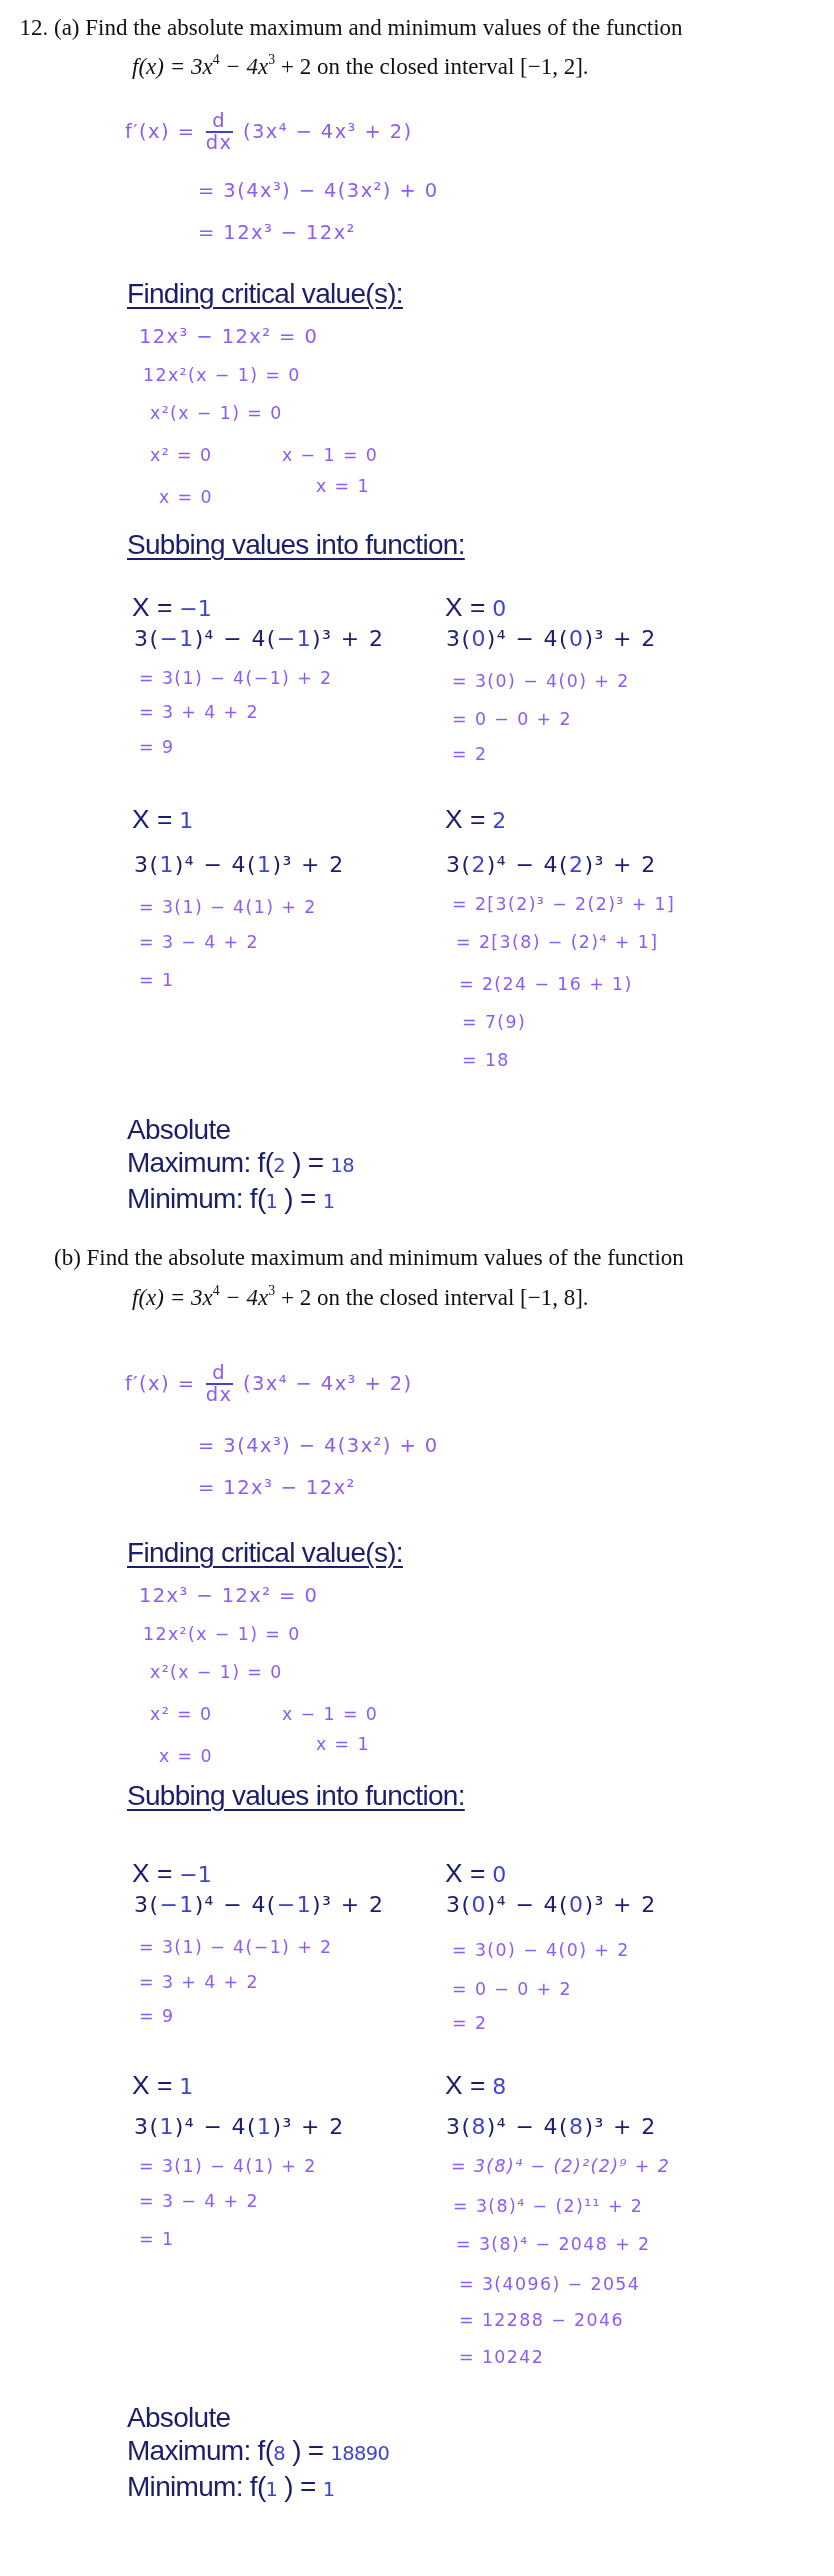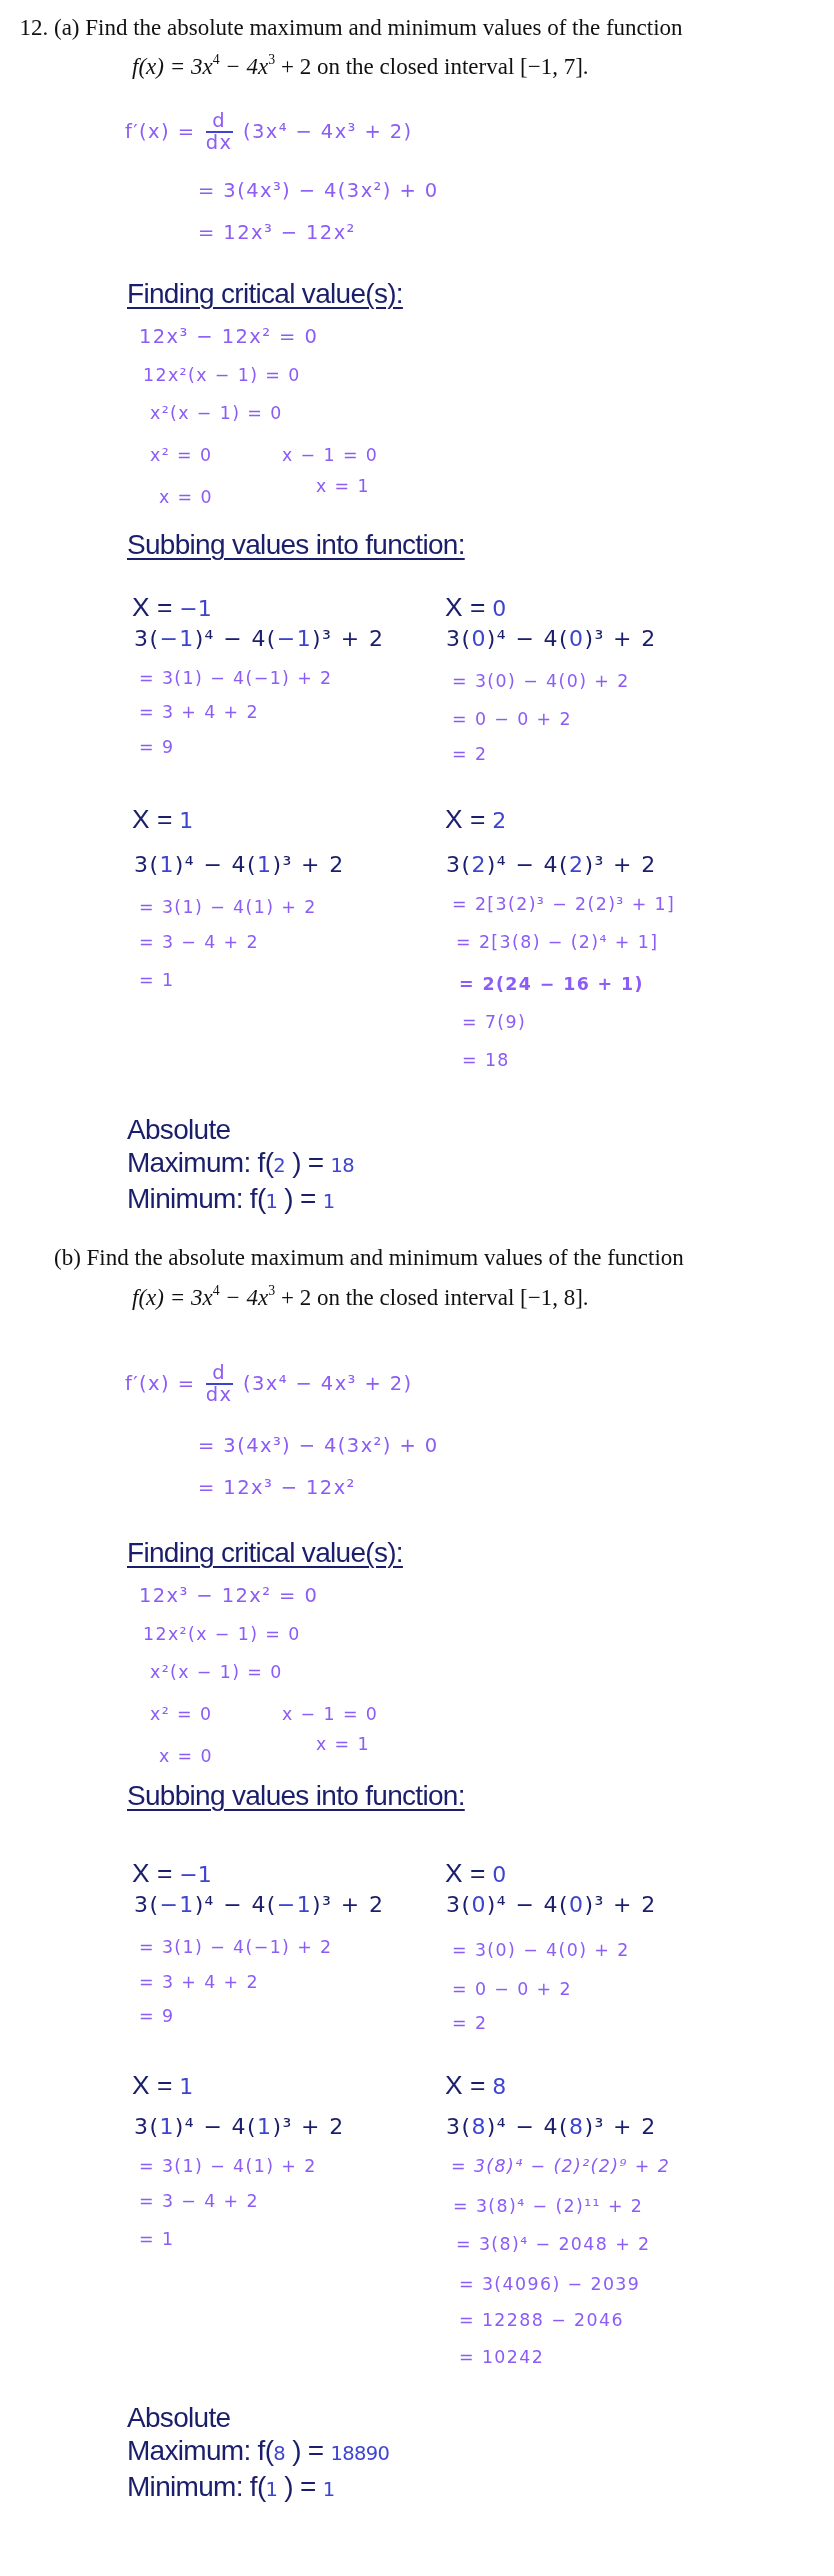--- a/index.html
+++ b/index.html
@@ -24,21 +24,21 @@
 </head>
 <body>
 
 <div>
   <div class="abs serif" style="left:19.5px; top:15.3px;">
     <span>12.</span>
     <span>(a)</span>
     <span>Find the absolute maximum and minimum values of the function</span>
   </div>
   <div class="abs serif" style="left:132px; top:54px;">
-    <i>f(x) = 3x</i><sup>4</sup><i> − 4x</i><sup>3</sup><span> + 2</span><span> on the closed interval [−1, 7].</span>
+    <i>f(x) = 3x</i><sup>4</sup><i> − 4x</i><sup>3</sup><span> + 2</span><span> on the closed interval [−1, 2].</span>
   </div>
 
   <div class="abs ink" style="left:125px; top:111px;">
     <span>f′(x) =</span>
     <span class="frac"><span class="num">d</span><span>dx</span></span>
     <span>(3x⁴ − 4x³ + 2)</span>
   </div>
   <div class="abs ink" style="left:198px; top:179px;">= 3(4x³) − 4(3x²) + 0</div>
   <div class="abs ink" style="left:198px; top:221px;">= 12x³ − 12x²</div>
 
@@ -68,21 +68,21 @@
   <div class="abs xlabel" style="left:132px; top:796px;"><span>X =</span><span class="fill">1</span></div>
   <div class="abs navy" style="left:134px; top:852px;"><span>3(</span><span class="fill">1</span><span>)⁴ − 4(</span><span class="fill">1</span><span>)³ + 2</span></div>
   <div class="abs ink sm" style="left:139px; top:897px;">= 3(1) − 4(1) + 2</div>
   <div class="abs ink sm" style="left:139px; top:932px;">= 3 − 4 + 2</div>
   <div class="abs ink sm" style="left:139px; top:970px;">= 1</div>
 
   <div class="abs xlabel" style="left:445px; top:796px;"><span>X =</span><span class="fill">2</span></div>
   <div class="abs navy" style="left:446px; top:852px;"><span>3(</span><span class="fill">2</span><span>)⁴ − 4(</span><span class="fill">2</span><span>)³ + 2</span></div>
   <div class="abs ink sm" style="left:452px; top:894px;">= 2[3(2)³ − 2(2)³ + 1]</div>
   <div class="abs ink sm" style="left:456px; top:932px;">= 2[3(8) − (2)⁴ + 1]</div>
-  <div class="abs ink sm" style="left:459px; top:974px;font-weight:bold;">= 2(24 − 16 + 1)</div>
+  <div class="abs ink sm" style="left:459px; top:974px;">= 2(24 − 16 + 1)</div>
   <div class="abs ink sm" style="left:462px; top:1012px;">= 7(9)</div>
   <div class="abs ink sm" style="left:462px; top:1050px;">= 18</div>
 
   <div class="abs ans" style="left:127px; top:1113px;">
     <div>Absolute</div>
     <div><span>Maximum: f(</span><span class="fill">2</span> <span>) =</span> <span class="fill">18</span></div>
     <div><span>Minimum: f(</span><span class="fill">1</span> <span>) =</span> <span class="fill">1</span></div>
   </div>
 </div>
 
@@ -130,21 +130,21 @@
   <div class="abs navy" style="left:134px; top:2114px;"><span>3(</span><span class="fill">1</span><span>)⁴ − 4(</span><span class="fill">1</span><span>)³ + 2</span></div>
   <div class="abs ink sm" style="left:139px; top:2156px;">= 3(1) − 4(1) + 2</div>
   <div class="abs ink sm" style="left:139px; top:2191px;">= 3 − 4 + 2</div>
   <div class="abs ink sm" style="left:139px; top:2229px;">= 1</div>
 
   <div class="abs xlabel" style="left:445px; top:2062px;"><span>X =</span><span class="fill">8</span></div>
   <div class="abs navy" style="left:446px; top:2114px;"><span>3(</span><span class="fill">8</span><span>)⁴ − 4(</span><span class="fill">8</span><span>)³ + 2</span></div>
   <div class="abs ink sm" style="left:451px; top:2156px;font-style:italic;">= 3(8)⁴ − (2)²(2)⁹ + 2</div>
   <div class="abs ink sm" style="left:453px; top:2196px;">= 3(8)⁴ − (2)¹¹ + 2</div>
   <div class="abs ink sm" style="left:456px; top:2234px;">= 3(8)⁴ − 2048 + 2</div>
-  <div class="abs ink sm" style="left:459px; top:2274px;">= 3(4096) − 2039</div>
+  <div class="abs ink sm" style="left:459px; top:2274px;">= 3(4096) − 2054</div>
   <div class="abs ink sm" style="left:459px; top:2310px;">= 12288 − 2046</div>
   <div class="abs ink sm" style="left:459px; top:2347px;">= 10242</div>
 
   <div class="abs ans" style="left:127px; top:2401px;">
     <div>Absolute</div>
     <div><span>Maximum: f(</span><span class="fill">8</span> <span>) =</span> <span class="fill">18890</span></div>
     <div><span>Minimum: f(</span><span class="fill">1</span> <span>) =</span> <span class="fill">1</span></div>
   </div>
 </div>
 

